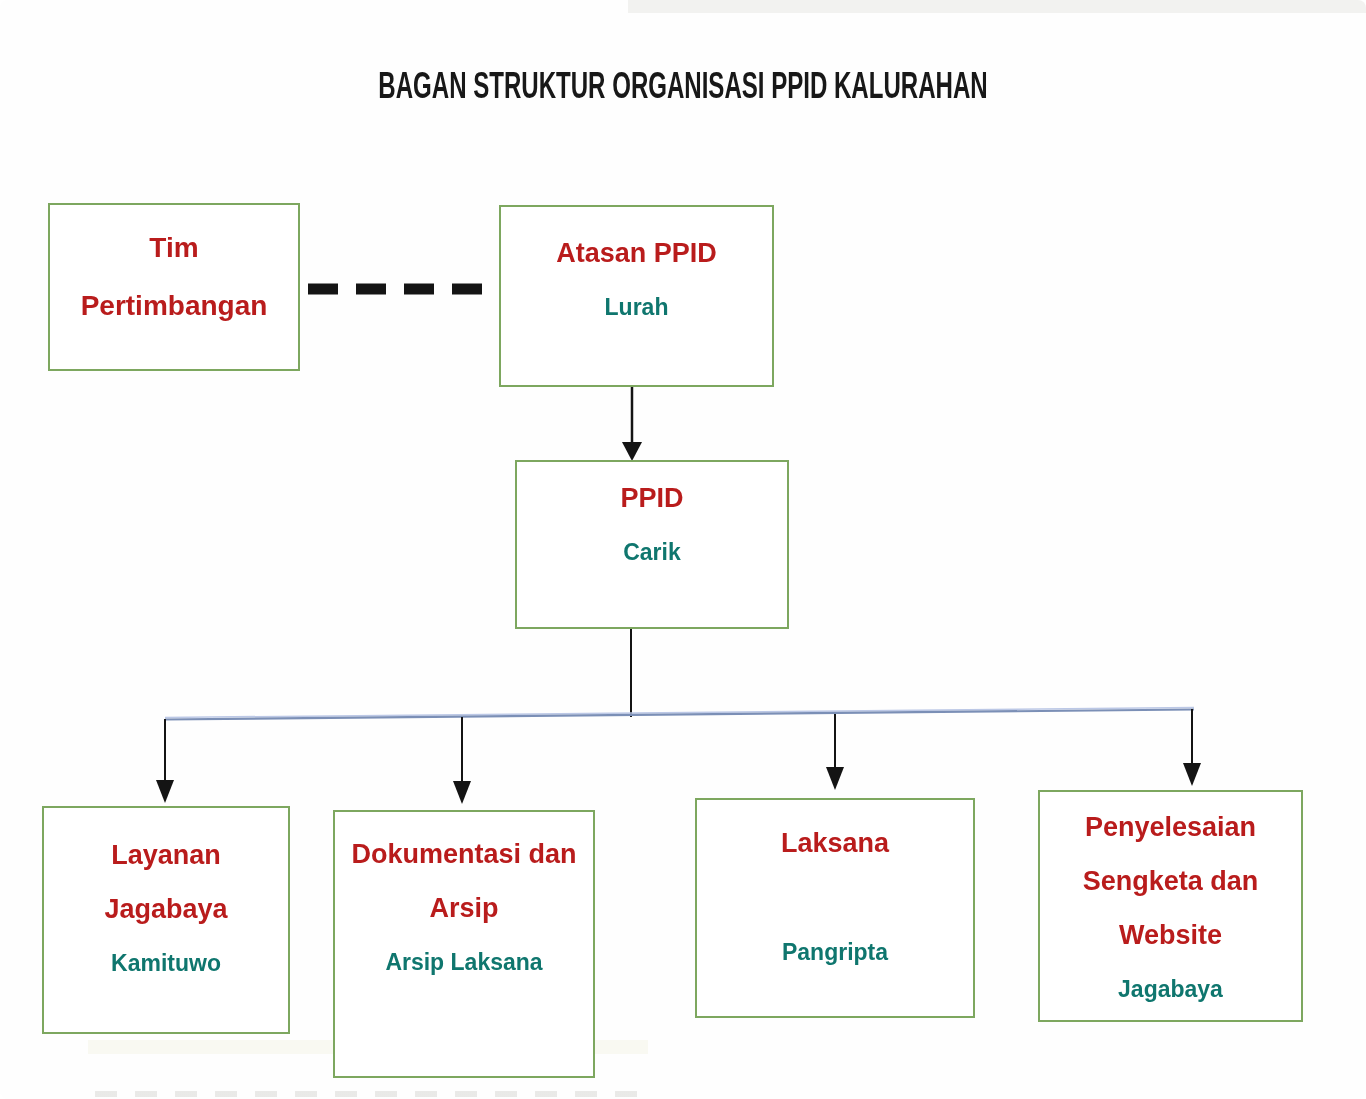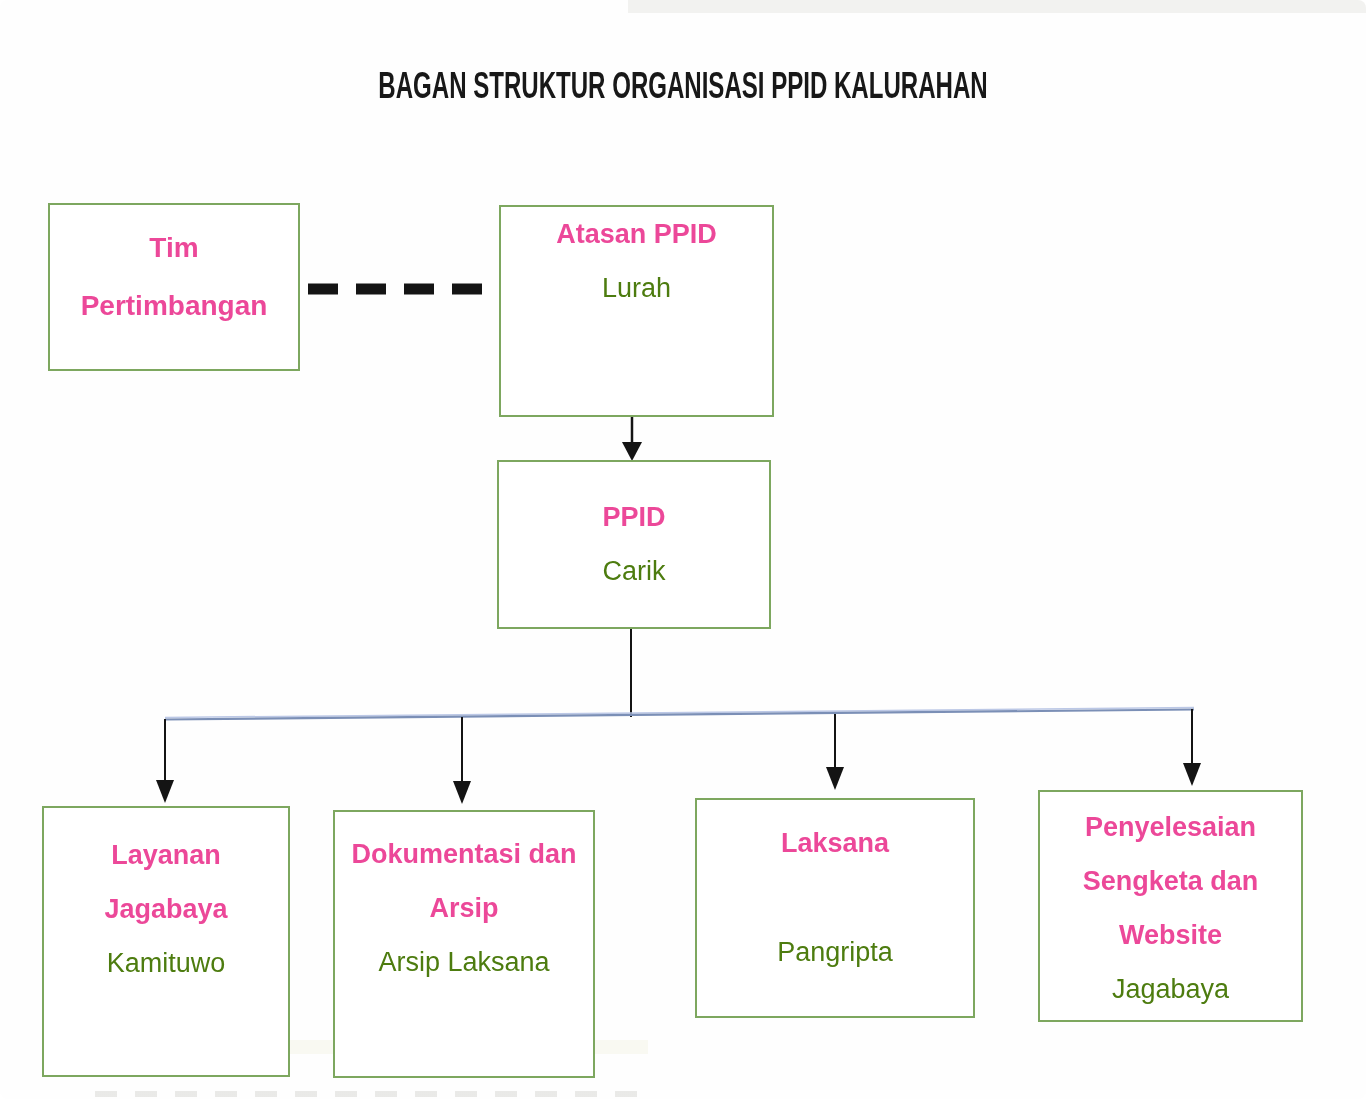--- a/index.html
+++ b/index.html
@@ -38,27 +38,27 @@
     color:#181818;
   }
   .node{
     position:absolute;
     box-sizing:border-box;
     background:#ffffff;
     border:2px solid var(--box-border,#7da75f);
     display:flex;flex-direction:column;align-items:center;
     text-align:center;
   }
-  .bt{font-weight:bold;font-size:27px;line-height:54px;color:#ec4899;white-space:nowrap;}
-  .br{font-weight:normal;font-size:27px;line-height:54px;color:#4d7c0f;white-space:nowrap;}
+  .bt{font-weight:bold;font-size:27px;line-height:54px;color:#b91c1c;white-space:nowrap;}
+  .br{font-weight:bold;font-size:23px;line-height:54px;color:#0f766e;white-space:nowrap;}
   #node-tim{left:48px;top:203px;width:252px;height:168px;padding-top:14px;}
   #node-tim .bt{font-size:28px;line-height:58px;}
-  #node-atasan{left:499px;top:205px;width:275px;height:212px;}
-  #node-ppid{left:497px;top:460px;width:274px;height:169px;padding-top:28px;}
-  #node-layanan{left:42px;top:806px;width:248px;height:271px;padding-top:20px;}
+  #node-atasan{left:499px;top:205px;width:275px;height:182px;padding-top:19px;}
+  #node-ppid{left:515px;top:460px;width:274px;height:169px;padding-top:9px;}
+  #node-layanan{left:42px;top:806px;width:248px;height:228px;padding-top:20px;}
   #node-dok{left:333px;top:810px;width:262px;height:268px;padding-top:15px;}
   #node-web{left:695px;top:798px;width:280px;height:220px;padding-top:16px;}
   #node-web .br{margin-top:55px;}
   #node-pen{left:1038px;top:790px;width:265px;height:232px;padding-top:8px;}
   #connector-layer{
     position:absolute;left:0;top:0;width:1366px;height:1099px;
     pointer-events:none;
   }
 </style>
 </head>

